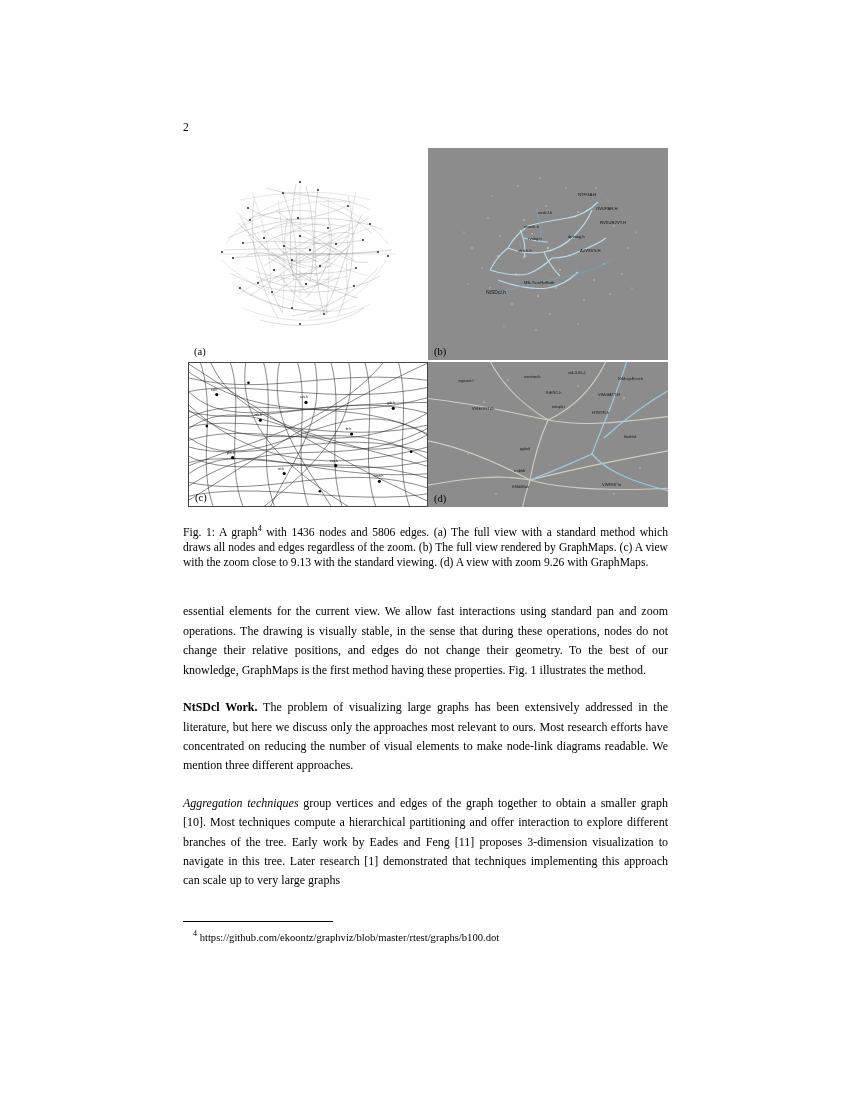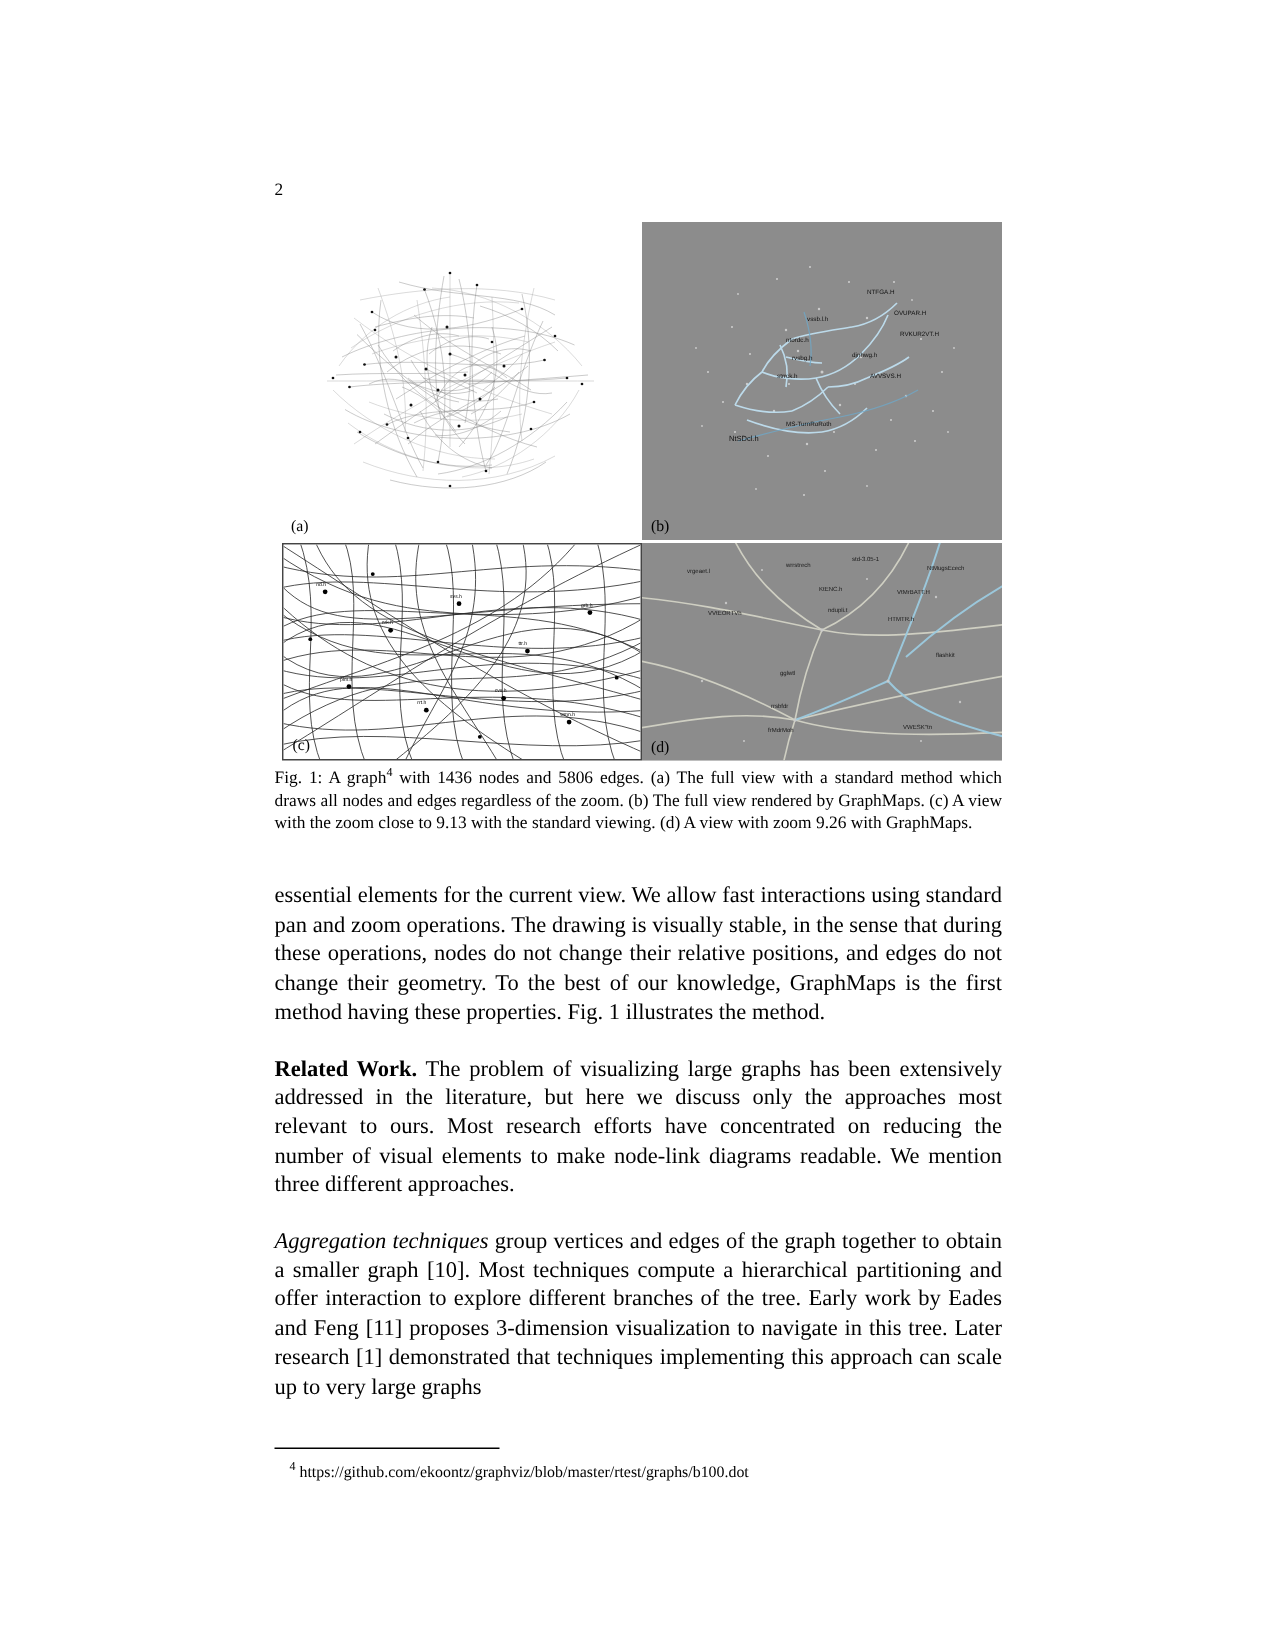--- a/index.html
+++ b/index.html
@@ -90,31 +90,32 @@
   .hairball {
     position: absolute;
     left: 0; top: 0;
     width: 100%;
     height: 100%;
   }
 
   
   .caption {
     width: 485px;
+    margin-top: 14px;
     font-size: 11.6px;
     line-height: 15.2px;
     text-align: justify;
     font-family: "Liberation Serif", serif;
   }
   .caption sup { font-size: 8px; vertical-align: super; }
 
   
   .body-text {
     width: 485px;
-    font-size: 15px;
+    font-size: 12px;
     line-height: 19.4px;
     text-align: justify;
     font-family: "Liberation Serif", serif;
     hyphens: auto;
   }
   .para { margin: 0; }
   .para + .para { margin-top: 18px; }
   .spacer-top { margin-top: 32px; }
   .bold-lead { font-weight: bold; }
   .italic-lead { font-style: italic; margin-top: 19px; }
@@ -478,21 +479,21 @@
       </div>
     </div>
 
     <div class="body-text spacer-top">
 
       <p class="para">
         <span>essential elements for the current view. We allow fast interactions using standard pan and zoom operations. The drawing is visually stable, in the sense that during these operations, nodes do not change their relative positions, and edges do not change their geometry. To the best of our knowledge, GraphMaps is the first method having these properties. Fig. 1 illustrates the method.</span>
       </p>
 
       <p class="para">
-        <span class="bold-lead">Related Work.</span><span> The problem of visualizing large graphs has been extensively addressed in the literature, but here we discuss only the approaches most relevant to ours. Most research efforts have concentrated on reducing the number of visual elements to make node-link diagrams readable. We mention three different approaches.</span>
+        <span class="bold-lead">NtSDcl Work.</span><span> The problem of visualizing large graphs has been extensively addressed in the literature, but here we discuss only the approaches most relevant to ours. Most research efforts have concentrated on reducing the number of visual elements to make node-link diagrams readable. We mention three different approaches.</span>
       </p>
 
       <p class="para">
         <span class="italic-lead">Aggregation techniques</span><span>  group vertices and edges of the graph together to obtain a smaller graph [10]. Most techniques compute a hierarchical partitioning and offer interaction to explore different branches of the tree. Early work by Eades and Feng [11] proposes 3-dimension visualization to navigate in this tree. Later research [1] demonstrated that techniques implementing this approach can scale up to very large graphs</span>
       </p>
     </div>
 
     <div class="footnote-rule"></div>
     <div class="footnote">
       <span class="fn-indent"></span><sup>4</sup>

